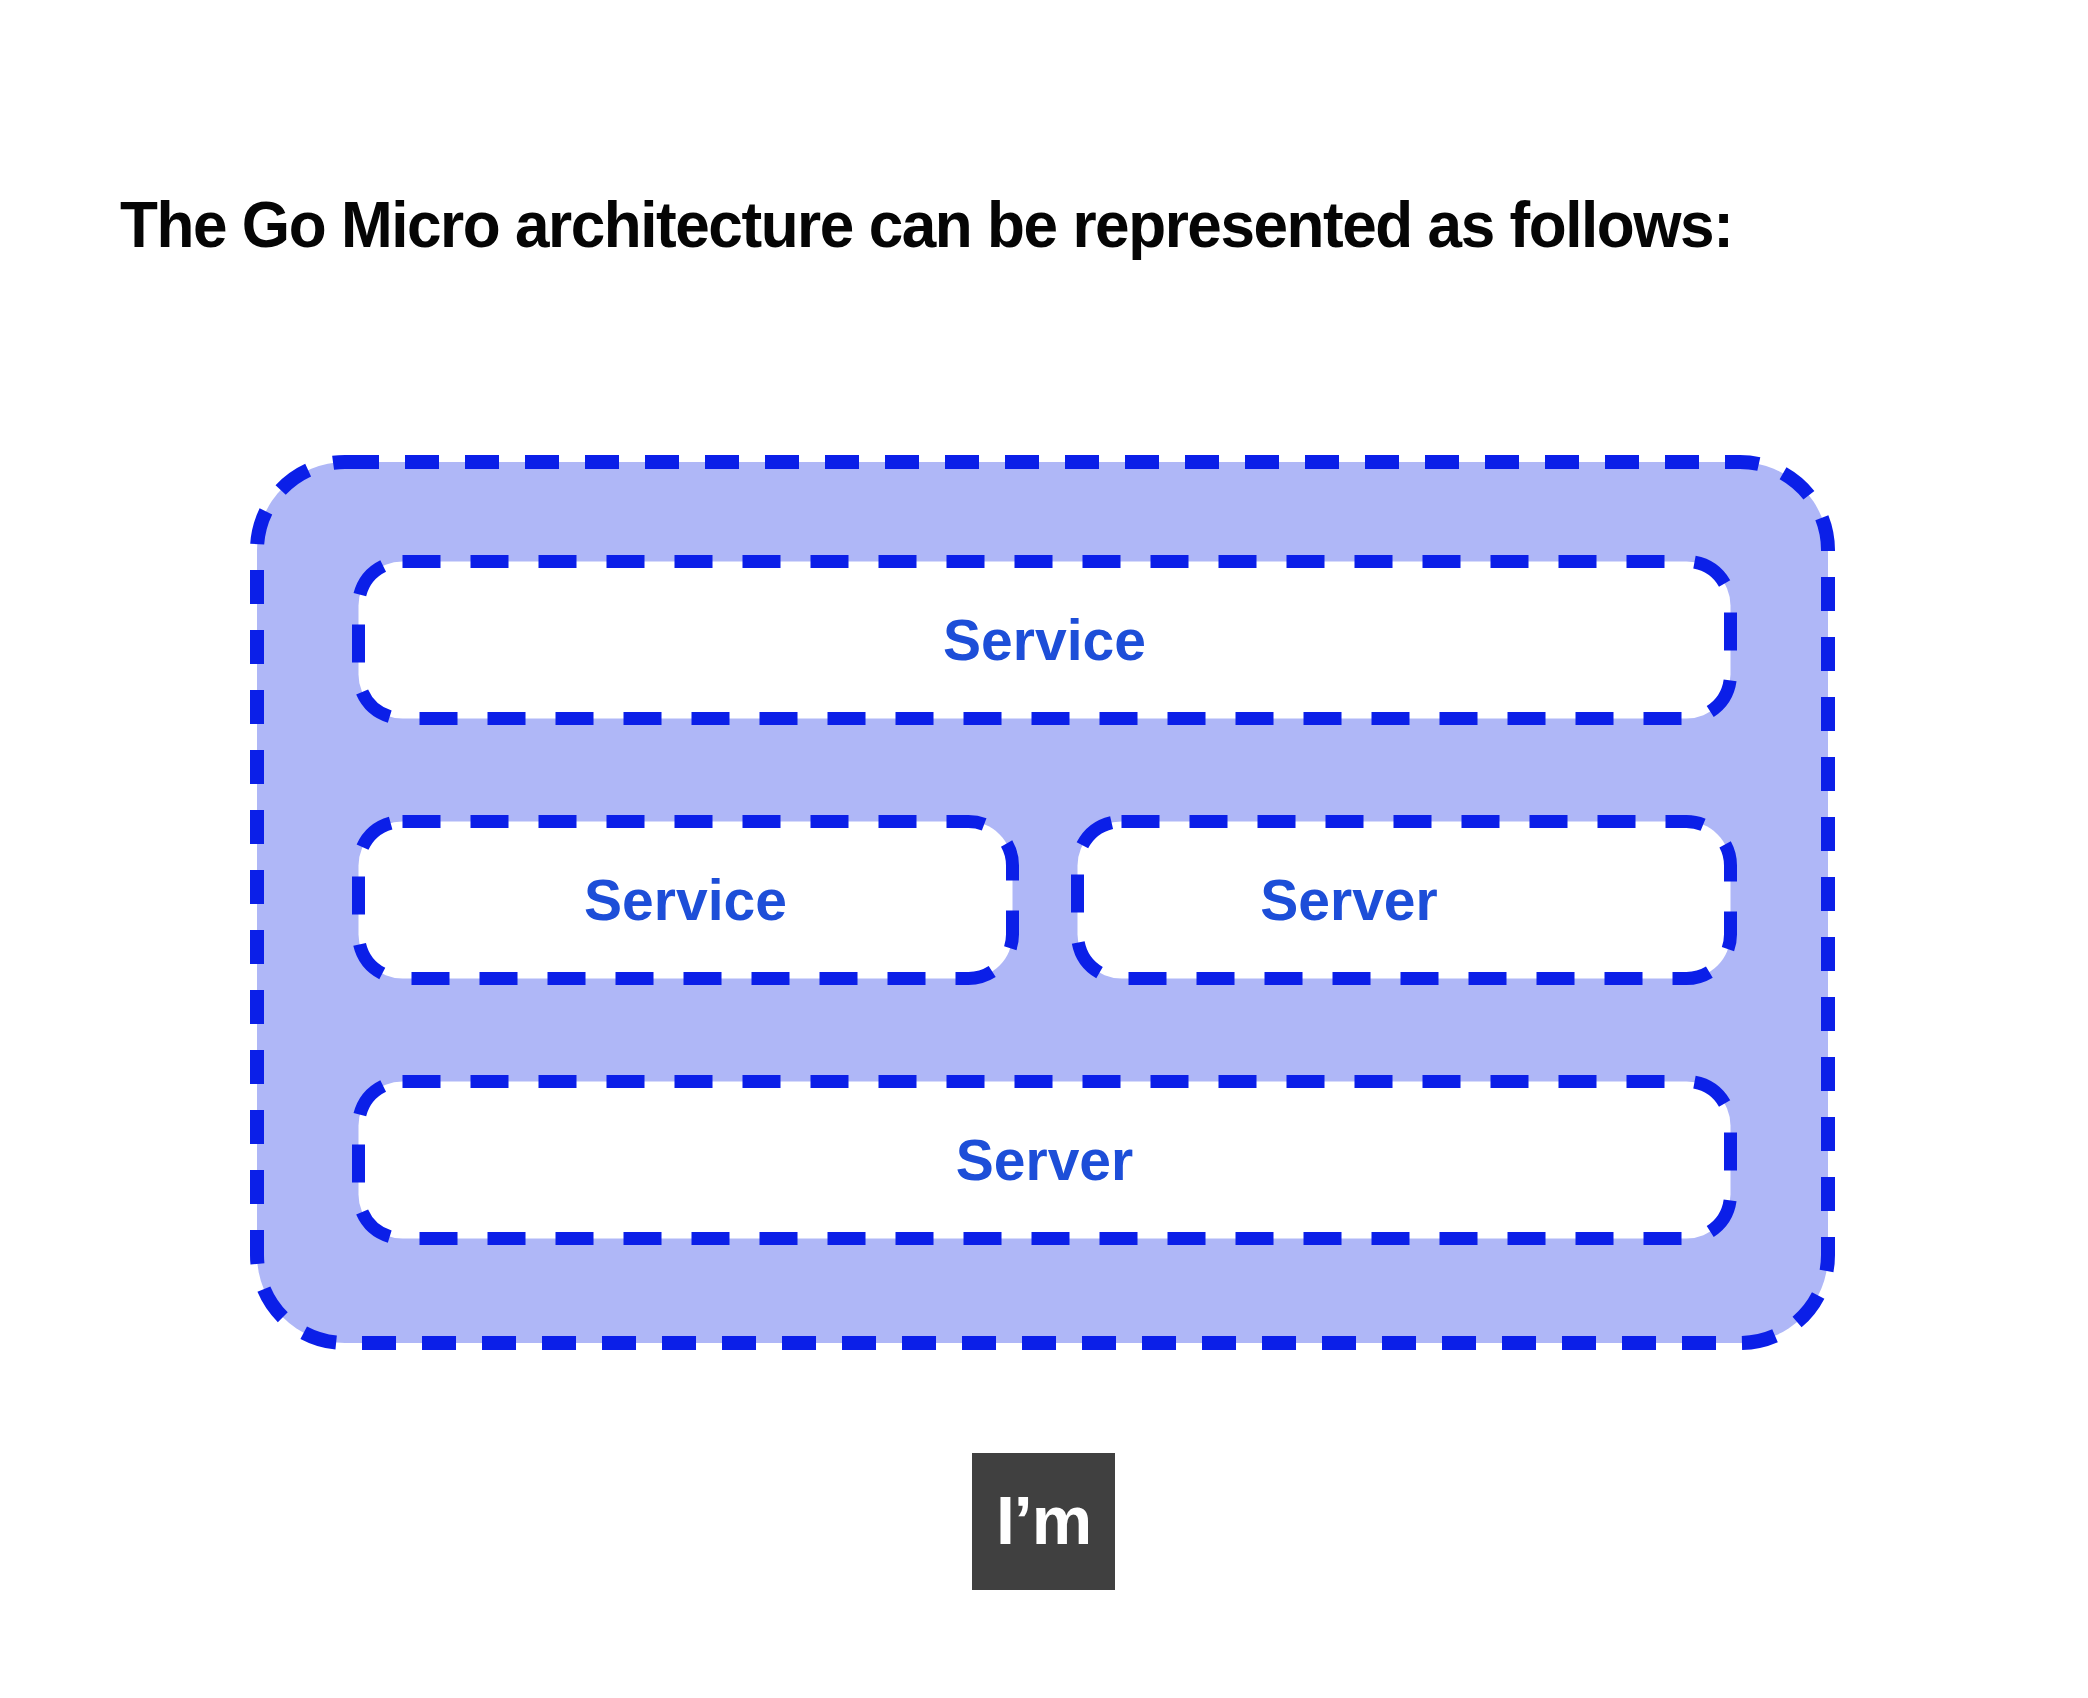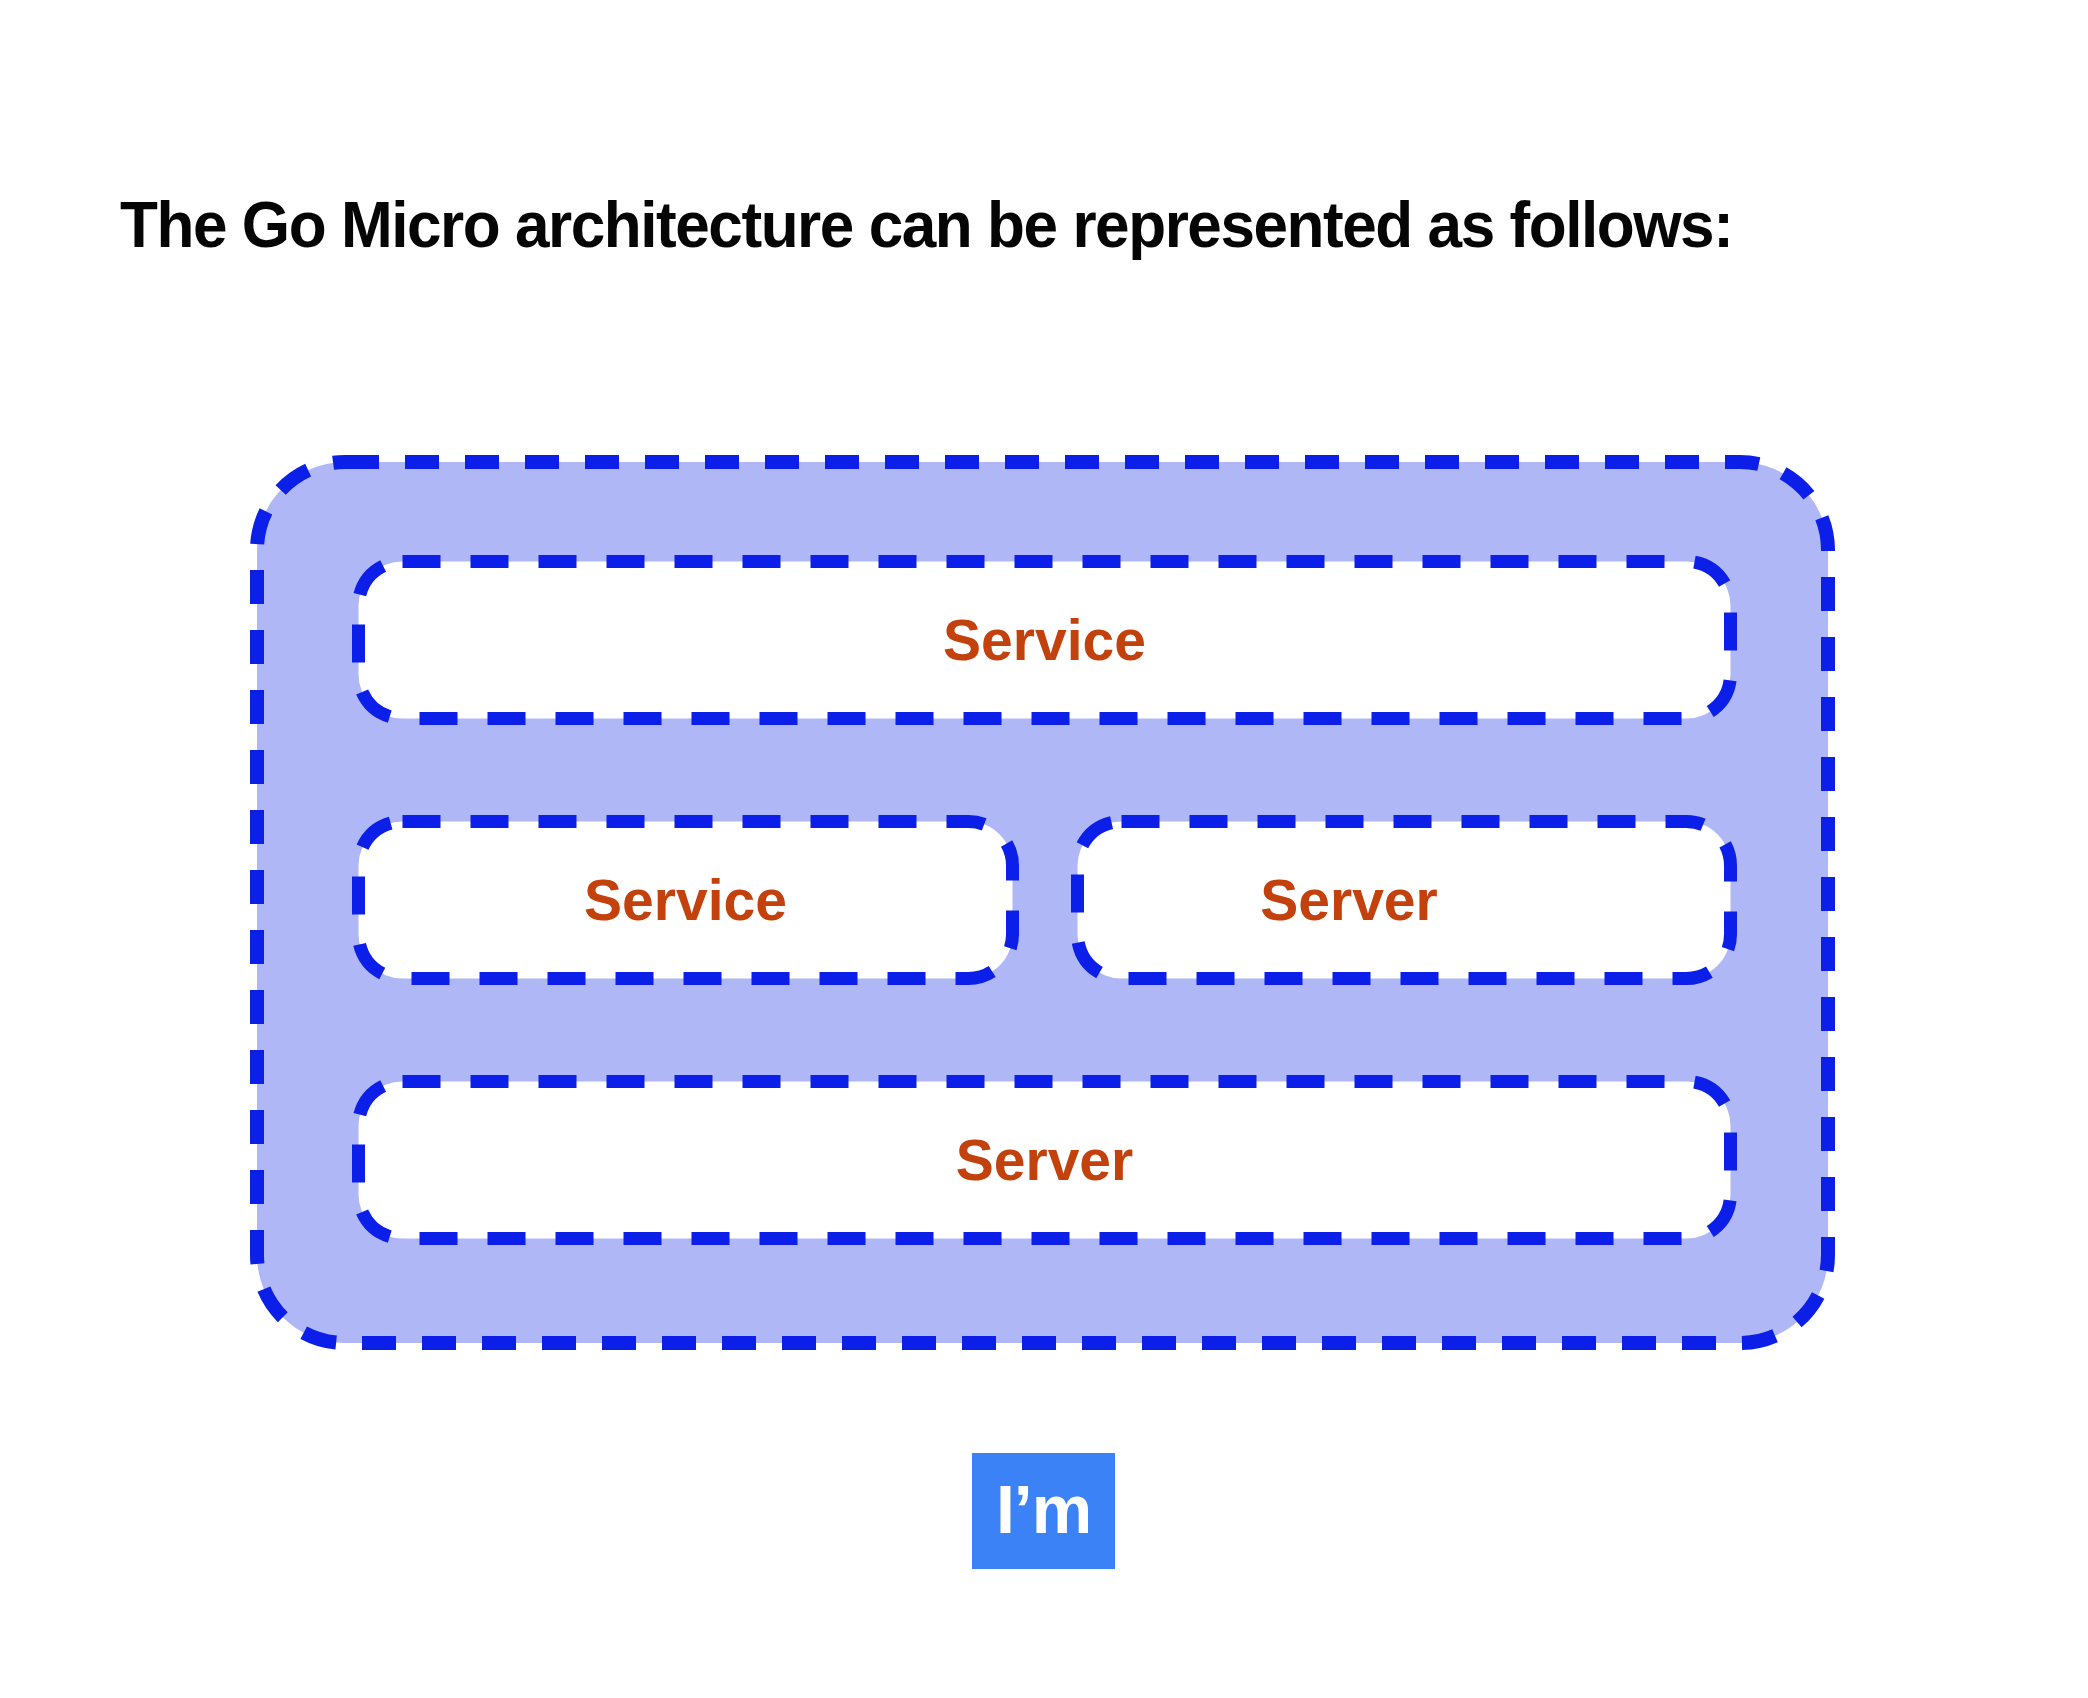--- a/index.html
+++ b/index.html
@@ -34,34 +34,34 @@
     width: 2088px;
     height: 1698px;
   }
   .box-label {
     position: absolute;
     display: flex;
     align-items: center;
     justify-content: center;
     font-size: 57px;
     font-weight: 700;
-    color: #c2410c;
+    color: #1d4ed8;
     pointer-events: none;
   }
   .label-service { left: 352px; top: 555px;  width: 1385px; height: 170px; }
   .label-client  { left: 352px; top: 815px;  width: 667px;  height: 170px; }
   .label-server  { left: 1016px; top: 815px; width: 666px;  height: 170px; }
   .label-plugins { left: 352px; top: 1075px; width: 1385px; height: 170px; }
   .logo {
     position: absolute;
     left: 972px;
     top: 1453px;
     width: 143px;
-    height: 116px;
-    background: #3b82f6;
+    height: 137px;
+    background: #404040;
     display: flex;
     align-items: center;
     justify-content: center;
   }
   .logo-text {
     color: #ffffff;
     font-size: 68px;
     font-weight: 700;
     letter-spacing: -1px;
     padding-bottom: 4px;

